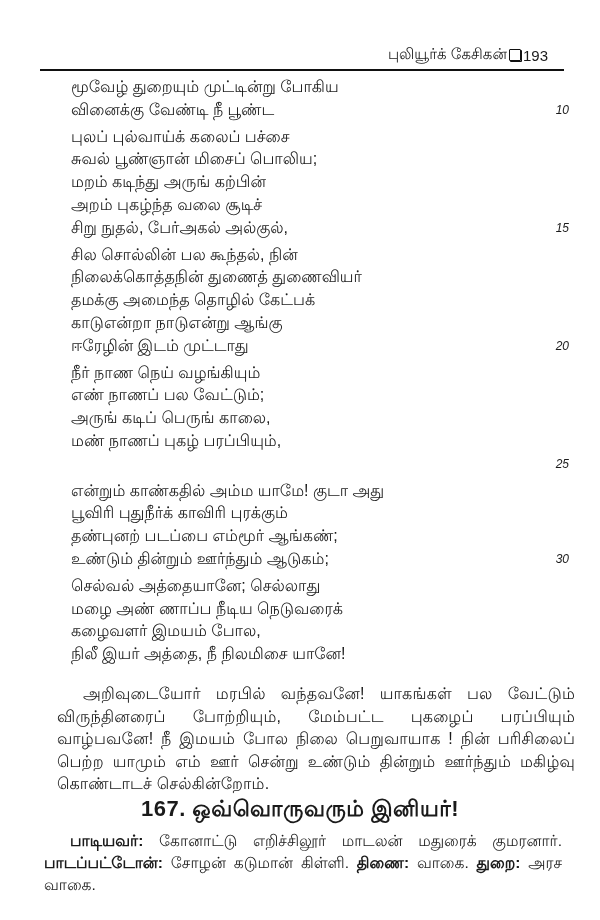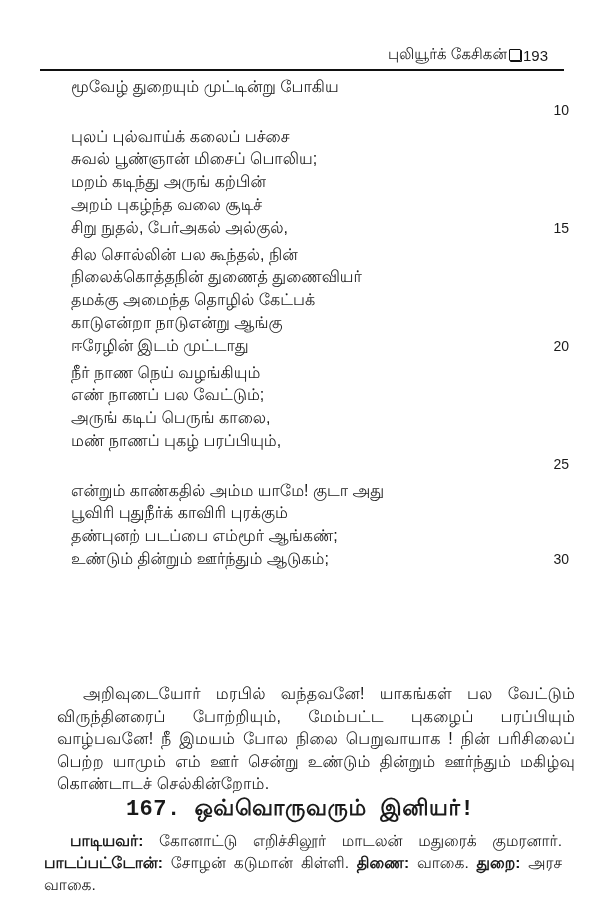--- a/index.html
+++ b/index.html
@@ -20,30 +20,30 @@
     }
     .verse {
       position: absolute; top: 76px; left: 63px; width: 500px; margin-left: 8px;
     }
     .stanza { margin-bottom: 4px; }
     .line {
       position: relative; font-size: 16px; line-height: 22.8px; height: 22.8px;
       white-space: nowrap;
     }
     .line-no {
-      position: absolute; right: 2px; top: 0; font-size: 14px;
+      position: absolute; right: 2px; top: 0; font-size: 12px; font-style: italic;
     }
     .prose {
       position: absolute; top: 683px; left: 57px; width: 518px;
       font-size: 16px; line-height: 22.5px; text-align: justify;
       text-indent: 26px; letter-spacing: 0.2px;
     }
     .poem-title {
       position: absolute; top: 796px; left: 0; width: 600px; text-align: center;
-      font-family: Liberation Mono, monospace;
+      font-family: Liberation Sans, sans-serif;
       font-size: 22px; font-weight: bold; letter-spacing: 0.5px;
     }
     .meta {
       position: absolute; top: 830px; left: 44px; width: 518px;
       font-size: 15.5px; line-height: 22px; text-align: justify; text-indent: 26px;
     }
     .meta b { font-weight: bold; }
   </style>
 </head>
 <body>
@@ -51,21 +51,21 @@
 <div class="running-header">
   <span>புலியூர்க் கேசிகன்</span>
   <span class="hdr-box"></span>
   <span>193</span>
 </div>
 <div class="header-rule"></div>
 
 <div class="verse" id="verse">
     <div class="stanza">
       <div class="line"><span>மூவேழ் துறையும் முட்டின்று போகிய</span></div>
-      <div class="line"><span class="line-no">10</span></div>
+      <div class="line"><span>வினைக்கு வேண்டி நீ பூண்ட</span><span class="line-no">10</span></div>
     </div>
     <div class="stanza">
       <div class="line"><span>புலப் புல்வாய்க் கலைப் பச்சை</span></div>
       <div class="line"><span>சுவல் பூண்ஞான் மிசைப் பொலிய;</span></div>
       <div class="line"><span>மறம் கடிந்து அருங் கற்பின்</span></div>
       <div class="line"><span>அறம் புகழ்ந்த வலை சூடிச்</span></div>
       <div class="line"><span>சிறு நுதல், பேர்அகல் அல்குல்,</span><span class="line-no">15</span></div>
     </div>
     <div class="stanza">
       <div class="line"><span>சில சொல்லின் பல கூந்தல், நின்</span></div>
@@ -80,20 +80,26 @@
       <div class="line"><span>அருங் கடிப் பெருங் காலை,</span></div>
       <div class="line"><span>மண் நாணப் புகழ் பரப்பியும்,</span></div>
       <div class="line"><span class="line-no">25</span></div>
     </div>
     <div class="stanza">
       <div class="line"><span>என்றும் காண்கதில் அம்ம யாமே! குடா அது</span></div>
       <div class="line"><span>பூவிரி புதுநீர்க் காவிரி புரக்கும்</span></div>
       <div class="line"><span>தண்புனற் படப்பை எம்மூர் ஆங்கண்;</span></div>
       <div class="line"><span>உண்டும் தின்றும் ஊர்ந்தும் ஆடுகம்;</span><span class="line-no">30</span></div>
     </div>
+    <div class="stanza">
+      <div class="line"><span>செல்வல் அத்தையானே; செல்லாது</span></div>
+      <div class="line"><span>மழை அண் ணாப்ப நீடிய நெடுவரைக்</span></div>
+      <div class="line"><span>கழைவளர் இமயம் போல,</span></div>
+      <div class="line"><span>நிலீ இயர் அத்தை, நீ நிலமிசை யானே!</span></div>
+    </div>
   </div>
 
 <p class="prose" style="margin:0">அறிவுடையோர் மரபில் வந்தவனே! யாகங்கள் பல வேட்டும் விருந்தினரைப் போற்றியும், மேம்பட்ட புகழைப் பரப்பியும் வாழ்பவனே! நீ இமயம் போல நிலை பெறுவாயாக ! நின் பரிசிலைப் பெற்ற யாமும் எம் ஊர் சென்று உண்டும் தின்றும் ஊர்ந்தும் மகிழ்வு கொண்டாடச் செல்கின்றோம்.</p>
 
 <div class="poem-title">167. ஒவ்வொருவரும் இனியர்!</div>
 
 <p class="meta" style="margin:0">
   <b>பாடியவர்:</b>
   <span>கோனாட்டு எறிச்சிலூர் மாடலன் மதுரைக் குமரனார்.</span>
   <b>பாடப்பட்டோன்:</b>

